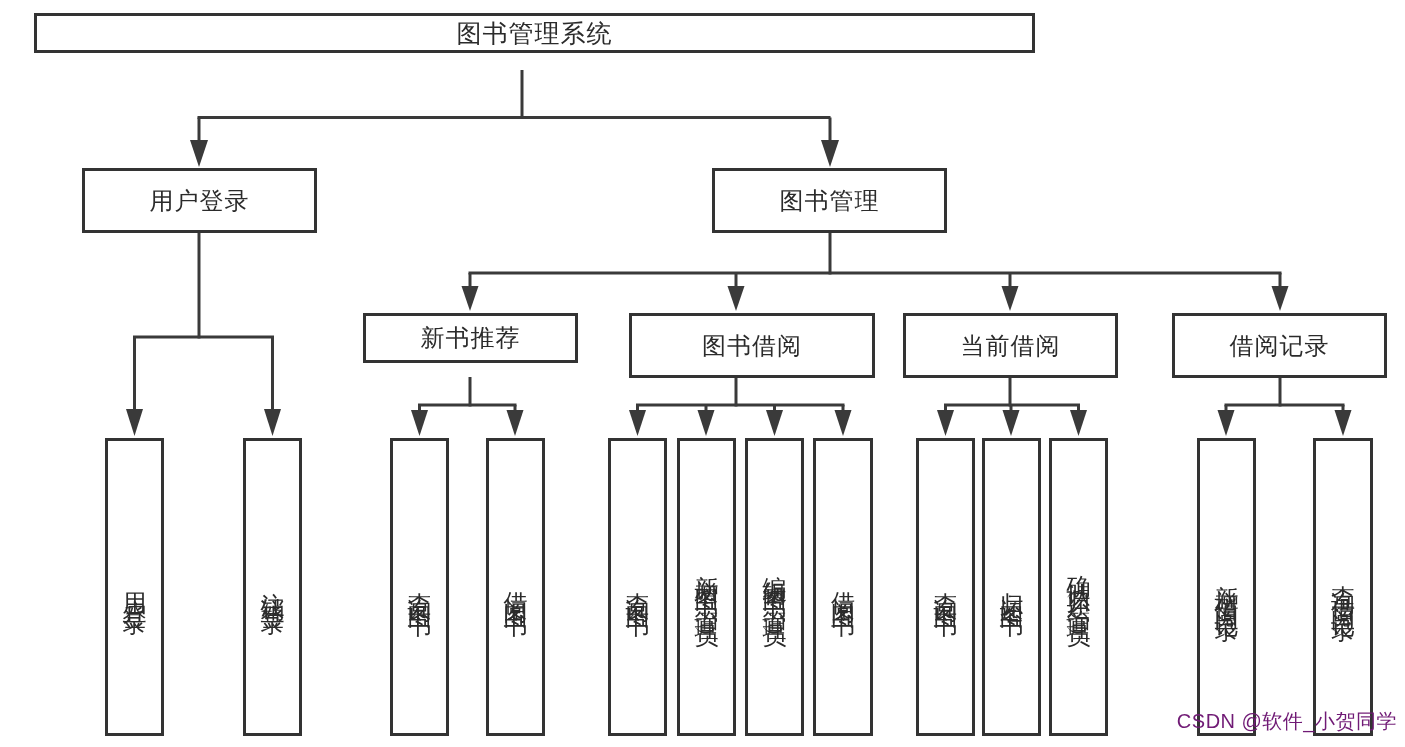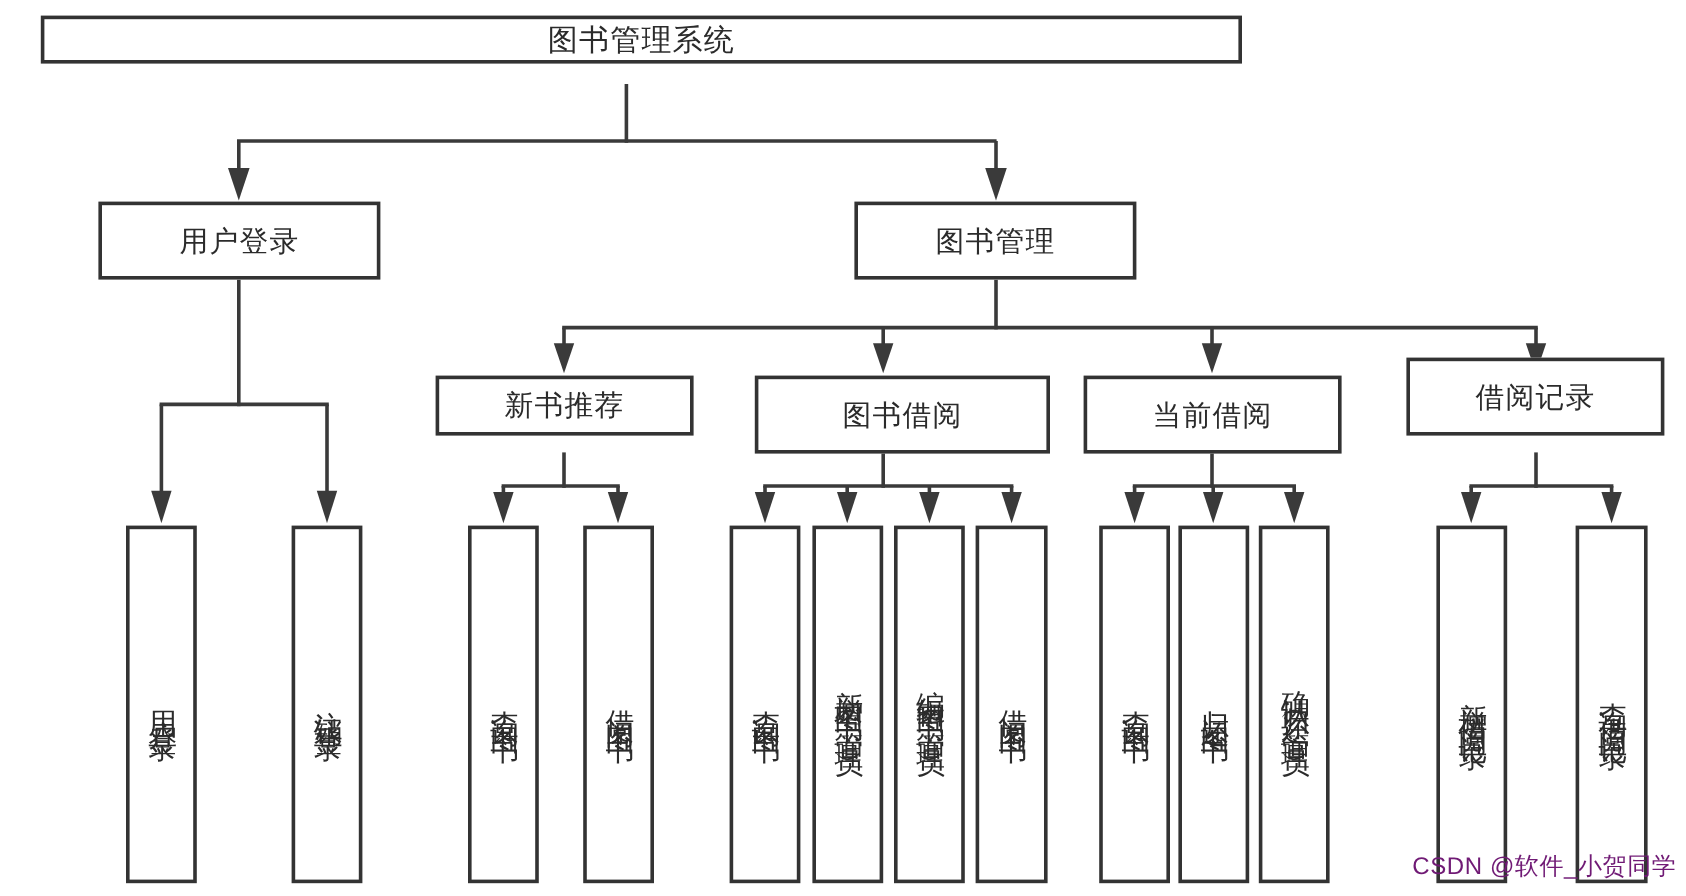--- a/index.html
+++ b/index.html
@@ -160,21 +160,21 @@
 
   <div class="node" style="left:363px; top:313px; width:215px; height:50px;">
     <span class="hlabel">新书推荐</span>
   </div>
   <div class="node" style="left:629px; top:313px; width:246px; height:65px;">
     <span class="hlabel">图书借阅</span>
   </div>
   <div class="node" style="left:903px; top:313px; width:215px; height:65px;">
     <span class="hlabel">当前借阅</span>
   </div>
-  <div class="node" style="left:1172px; top:298px; width:215px; height:65px;">
+  <div class="node" style="left:1172px; top:313px; width:215px; height:65px;">
     <span class="hlabel">借阅记录</span>
   </div>
 
   <div class="node" style="left:105px; top:438px; width:59px; height:298px;">
     <span class="vlabel">用户登录</span>
   </div>
   <div class="node" style="left:243px; top:438px; width:59px; height:298px;">
     <span class="vlabel">注销登录</span>
   </div>
 

